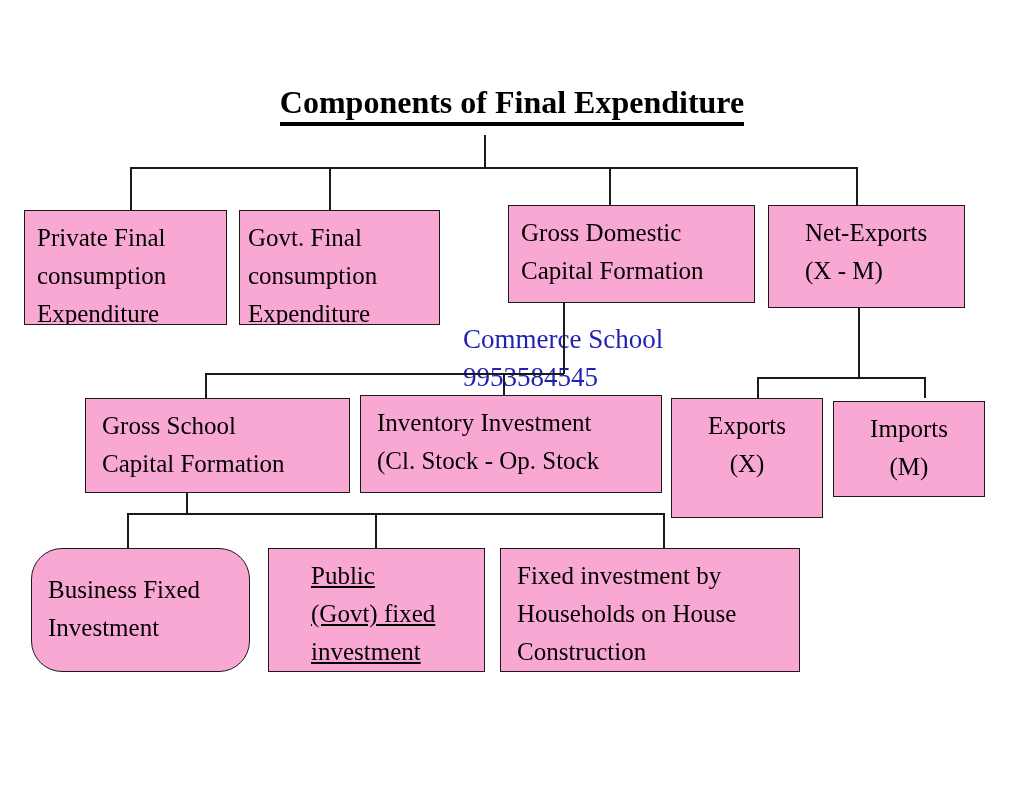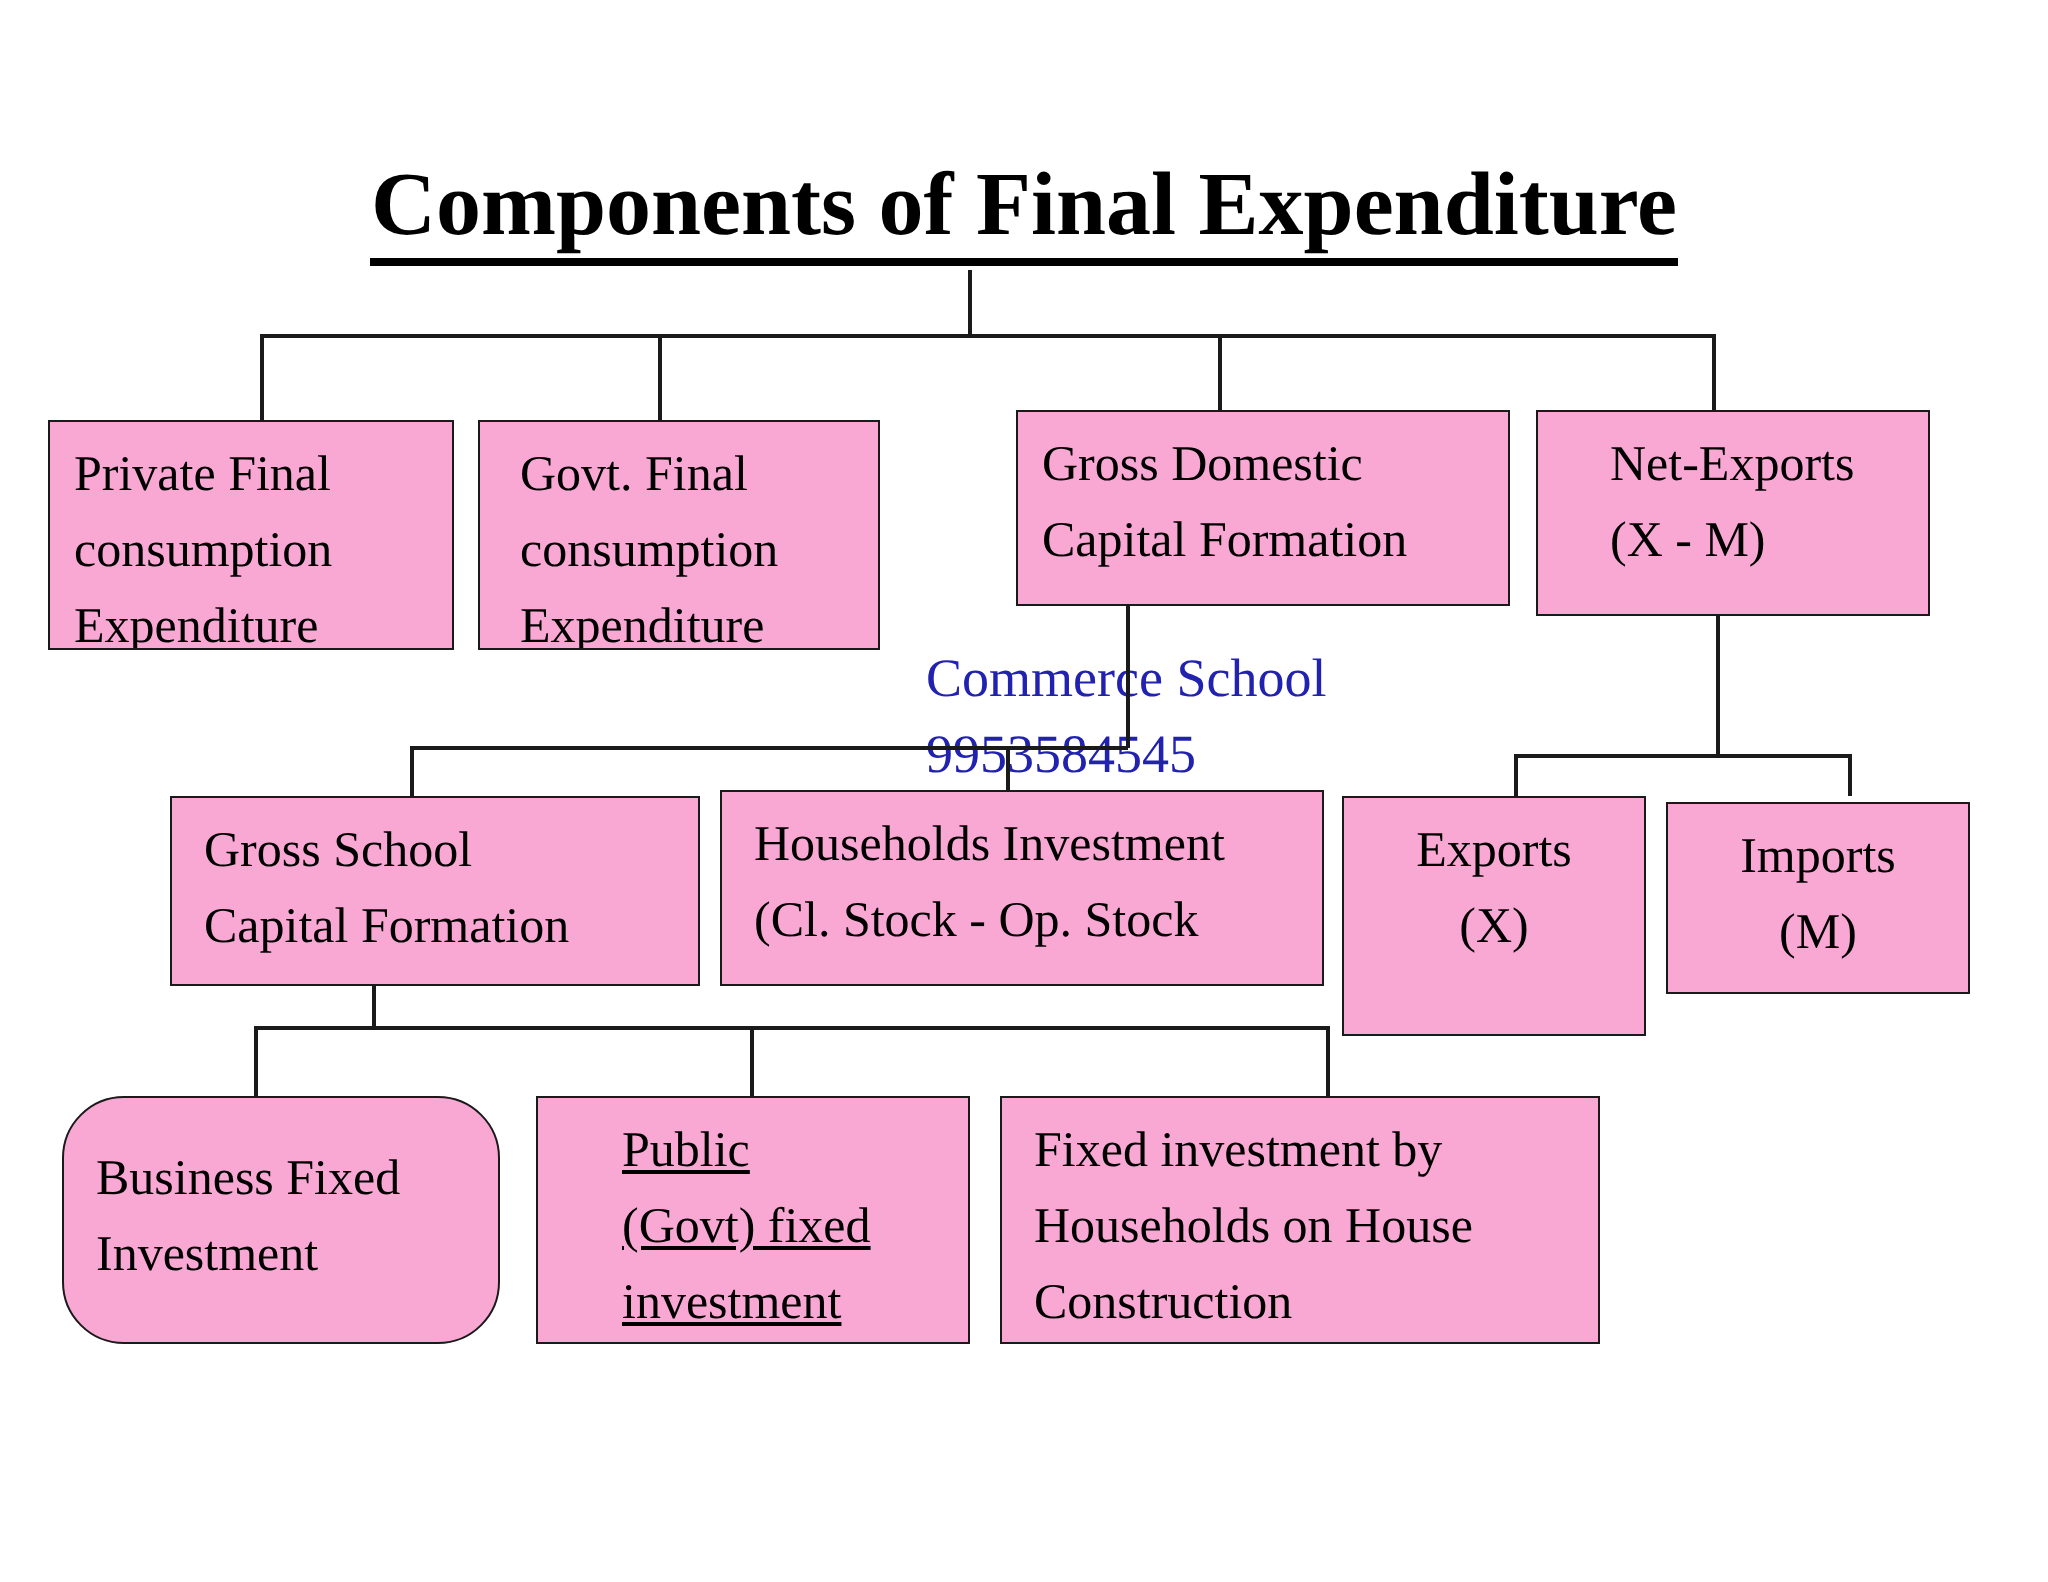--- a/index.html
+++ b/index.html
@@ -17,21 +17,21 @@
     color: #000000;
     overflow: hidden;
   }
   
   .title {
     position: absolute;
     left: 0;
     top: 80px;
     width: 1024px;
     text-align: center;
-    font-size: 45px;
+    font-size: 32px;
     font-weight: bold;
     letter-spacing: 0px;
     line-height: 44px;
     white-space: nowrap;
   }
   .title span.t-inner {
     border-bottom: 4px solid #000000;
     padding-bottom: 2px;
   }
   
@@ -85,21 +85,21 @@
   <div class="ln-v" style="left:329px; top:167px; height:43px;"></div>
   <div class="ln-v" style="left:609px; top:167px; height:38px;"></div>
   <div class="ln-v" style="left:856px; top:167px; height:38px;"></div>
 
   <div class="node" style="left:24px; top:210px; width:203px; height:115px;">
     <span class="ln">Private Final</span>
     <span class="ln">consumption</span>
     <span class="ln">Expenditure</span>
   </div>
 
-  <div class="node" style="left:239px; top:210px; width:201px; height:115px; padding-left:20px;">
+  <div class="node" style="left:239px; top:210px; width:201px; height:115px; padding-left:8px;">
     <span class="ln">Govt. Final</span>
     <span class="ln">consumption</span>
     <span class="ln">Expenditure</span>
   </div>
 
   <div class="node" style="left:508px; top:205px; width:247px; height:98px;">
     <span class="ln">Gross Domestic</span>
     <span class="ln">Capital Formation</span>
   </div>
 
@@ -122,21 +122,21 @@
   <div class="ln-h" style="left:757px; top:377px; width:168px;"></div>
   <div class="ln-v" style="left:757px; top:377px; height:21px;"></div>
   <div class="ln-v" style="left:924px; top:377px; height:21px;"></div>
 
   <div class="node" style="left:85px; top:398px; width:265px; height:95px; padding-left:16px;">
     <span class="ln">Gross School</span>
     <span class="ln">Capital Formation</span>
   </div>
 
   <div class="node" style="left:360px; top:395px; width:302px; height:98px; padding-left:16px;">
-    <span class="ln">Households Investment</span>
+    <span class="ln">Inventory Investment</span>
     <span class="ln">(Cl. Stock - Op. Stock</span>
   </div>
 
   <div class="node center" style="left:671px; top:398px; width:152px; height:120px;">
     <span class="ln">Exports</span>
     <span class="ln">(X)</span>
   </div>
 
   <div class="node center" style="left:833px; top:401px; width:152px; height:96px;">
     <span class="ln">Imports</span>

